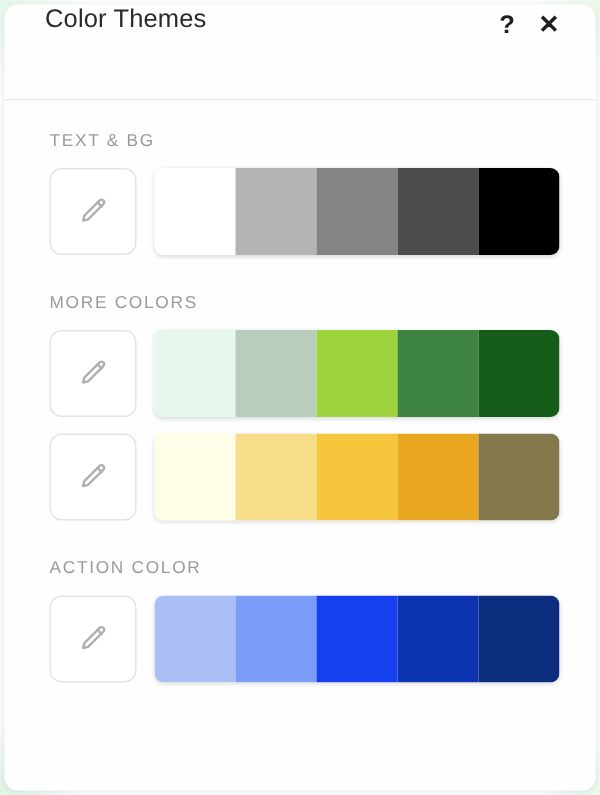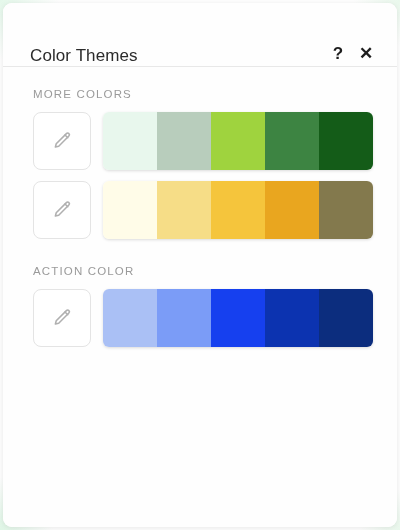--- a/index.html
+++ b/index.html
@@ -42,21 +42,21 @@
     z-index: 1;
     display: flex;
     flex-direction: column;
   }
 
   
   .header {
     height: 64px;
     flex: 0 0 64px;
     display: flex;
-    align-items: flex-end;
+    align-items: flex-start;
     padding: 0 20px 0 27px;
     border-bottom: 1px solid #e8e8e8;
     background: #fefefe;
   }
 
   .title {
     font-size: 17px;
     color: #2b2b2b;
     font-weight: 400;
     letter-spacing: 0.1px;
@@ -160,20 +160,40 @@
     <button class="hdr-btn">
       <span class="help-icon">?</span>
     </button>
     <button class="hdr-btn">
       <span class="close-icon">✕</span>
     </button>
   </div>
 
   <div class="content" id="content">
       <div class="section">
+        <div class="section-label">TEXT &amp; BG</div>
+        <div class="row">
+          <div class="edit-btn" title="Edit text and background colors">
+            <span class="pencil-icon">
+              <svg width="22" height="22" viewBox="0 0 24 24" fill="none" stroke="#b0b0b0" stroke-width="1.7" stroke-linecap="round" stroke-linejoin="round">
+                <path d="M16.8 3.9a1.9 1.9 0 0 1 2.7 2.7L8.4 17.7l-3.6.9.9-3.6z"></path>
+                <path d="M15.3 5.4l3 3"></path>
+              </svg>
+            </span>
+          </div>
+          <div class="swatch-strip">
+            <div class="swatch" style="background: rgb(255, 255, 255);"></div>
+            <div class="swatch" style="background: rgb(180, 180, 180);"></div>
+            <div class="swatch" style="background: rgb(132, 132, 132);"></div>
+            <div class="swatch" style="background: rgb(76, 76, 76);"></div>
+            <div class="swatch" style="background: rgb(0, 0, 0);"></div>
+          </div>
+        </div>
+      </div>
+      <div class="section">
         <div class="section-label">MORE COLORS</div>
         <div class="row tight">
           <div class="edit-btn" title="Edit more colors row one">
             <span class="pencil-icon">
               <svg width="22" height="22" viewBox="0 0 24 24" fill="none" stroke="#b0b0b0" stroke-width="1.7" stroke-linecap="round" stroke-linejoin="round">
                 <path d="M16.8 3.9a1.9 1.9 0 0 1 2.7 2.7L8.4 17.7l-3.6.9.9-3.6z"></path>
                 <path d="M15.3 5.4l3 3"></path>
               </svg>
             </span>
           </div>

